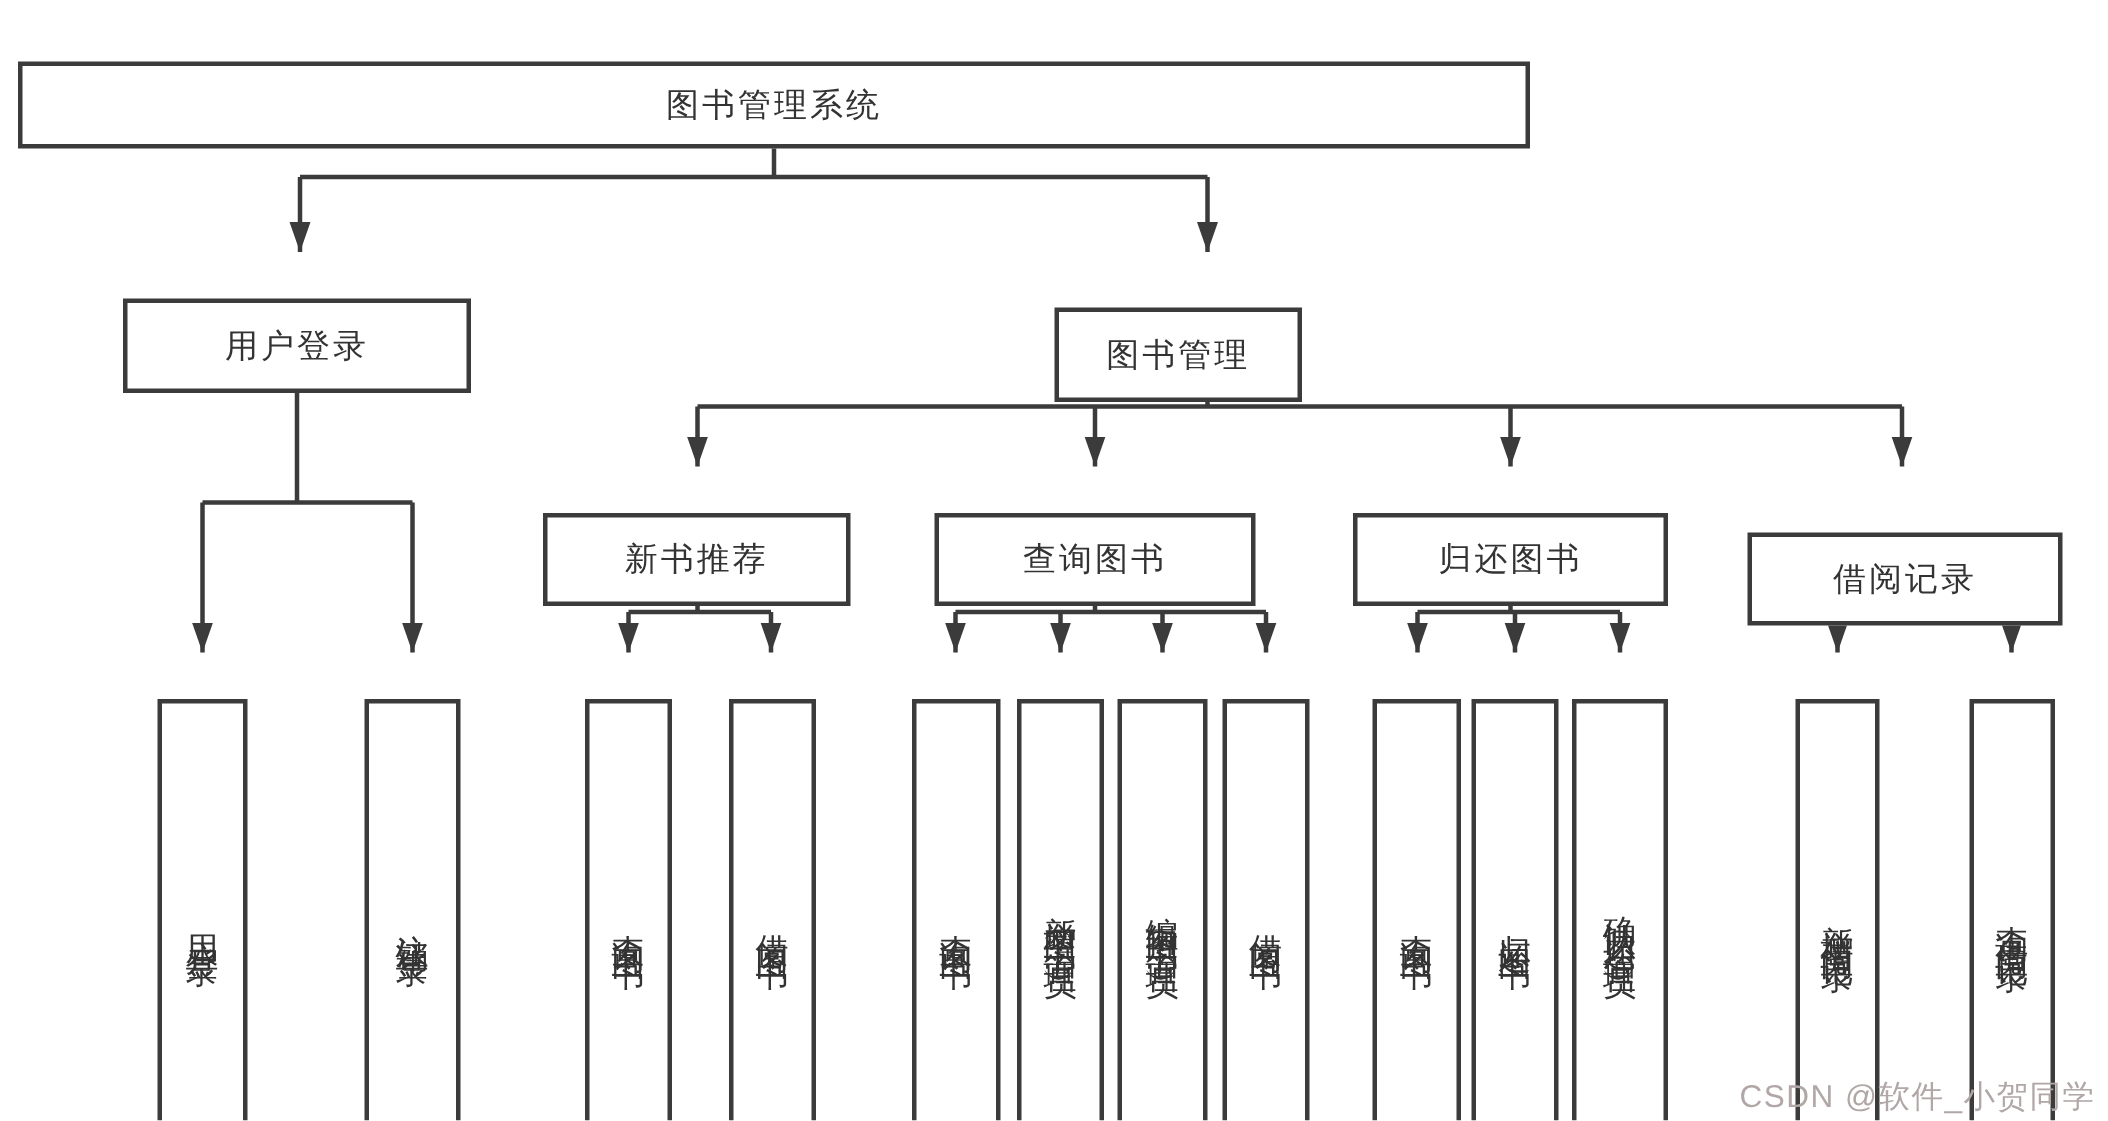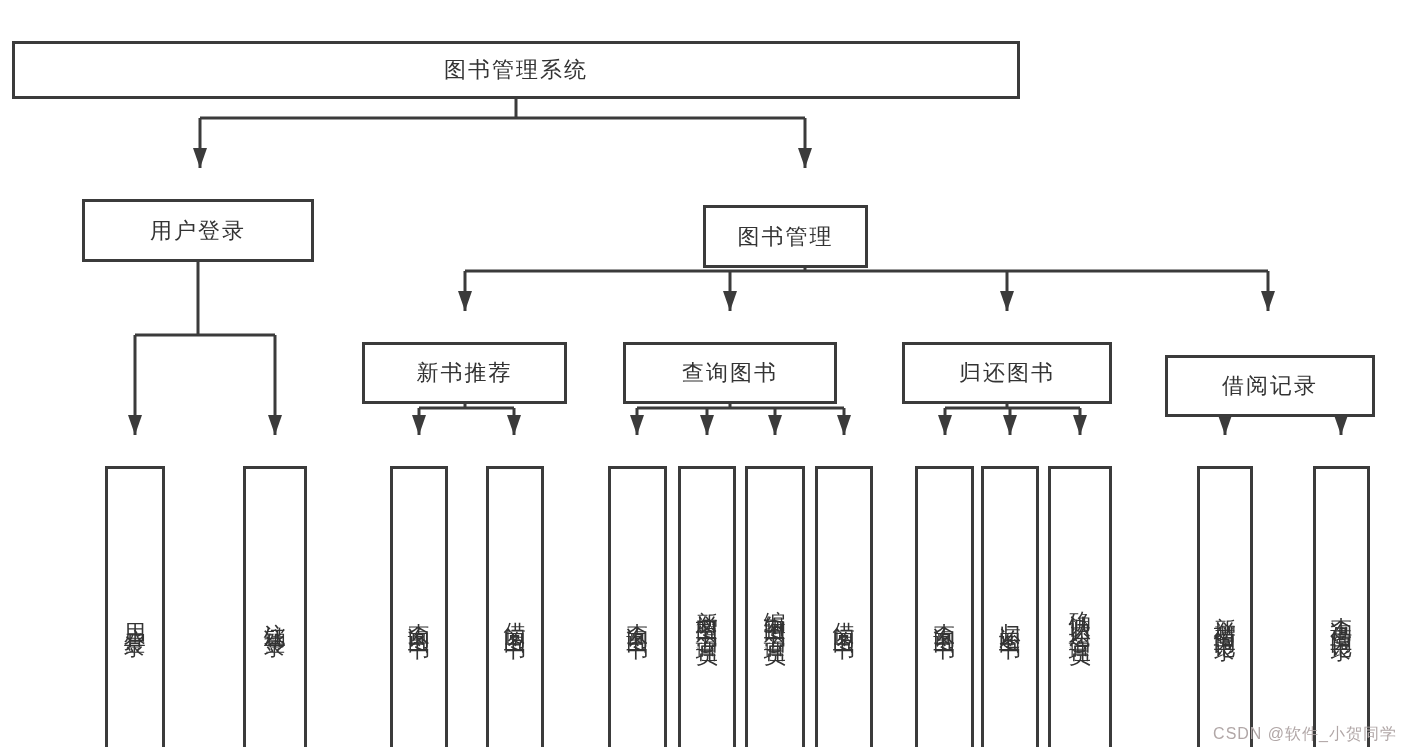--- a/index.html
+++ b/index.html
@@ -32,21 +32,21 @@
   .leaf span{
     writing-mode:vertical-rl;
     text-orientation:mixed;
     letter-spacing:5px;
     line-height:1.15;
     font-size:22px;
   }
   .watermark{
     position:absolute;
     right:8px;bottom:2px;
-    font-size:16px;
+    font-size:21px;
     letter-spacing:1px;
     color:var(--wm-color);
     z-index:5;
     margin-top:47px;
   }
 </style>
 </head>
 <body>
 
 <div id="canvas">

